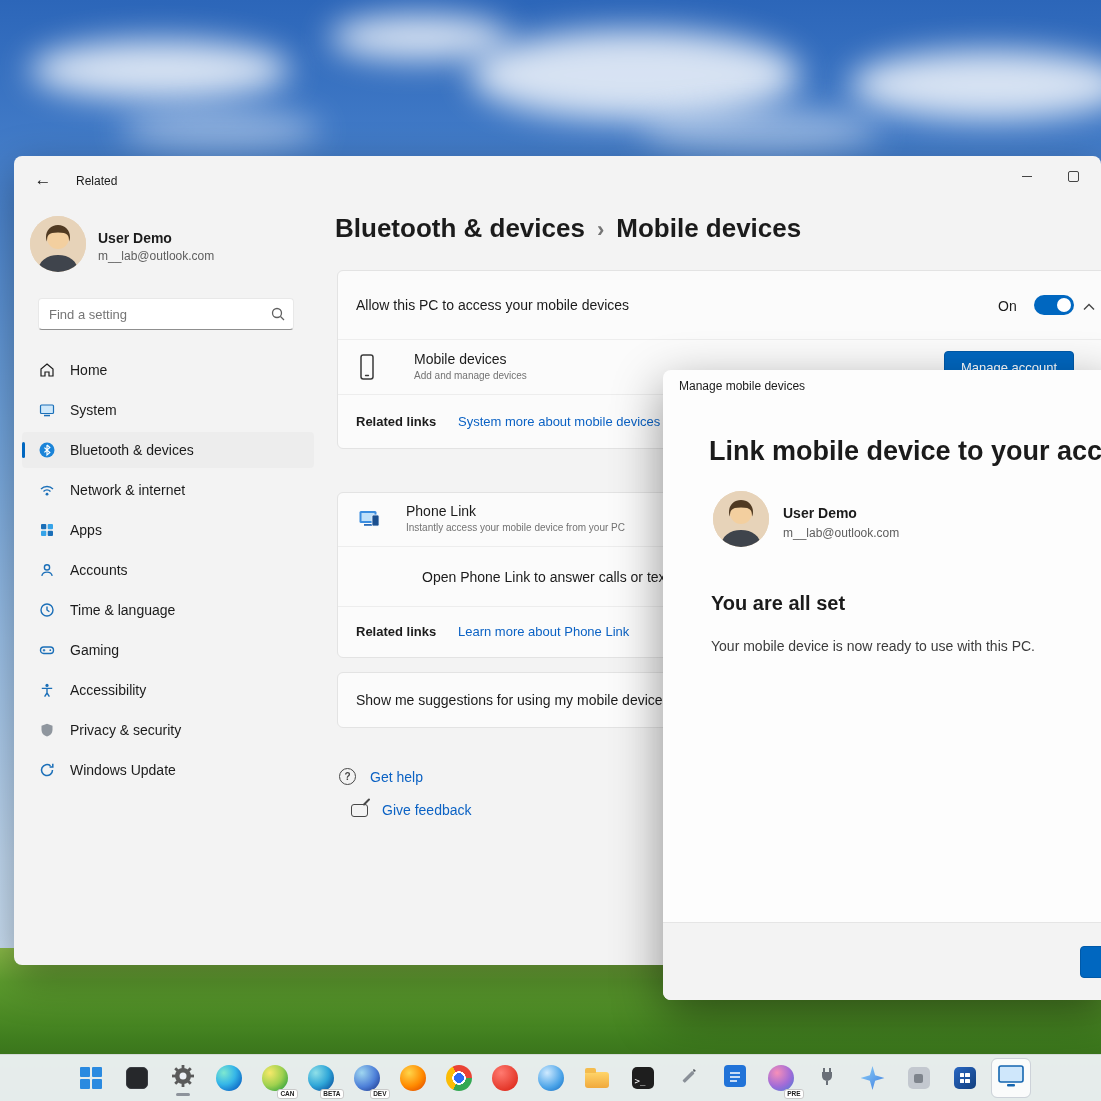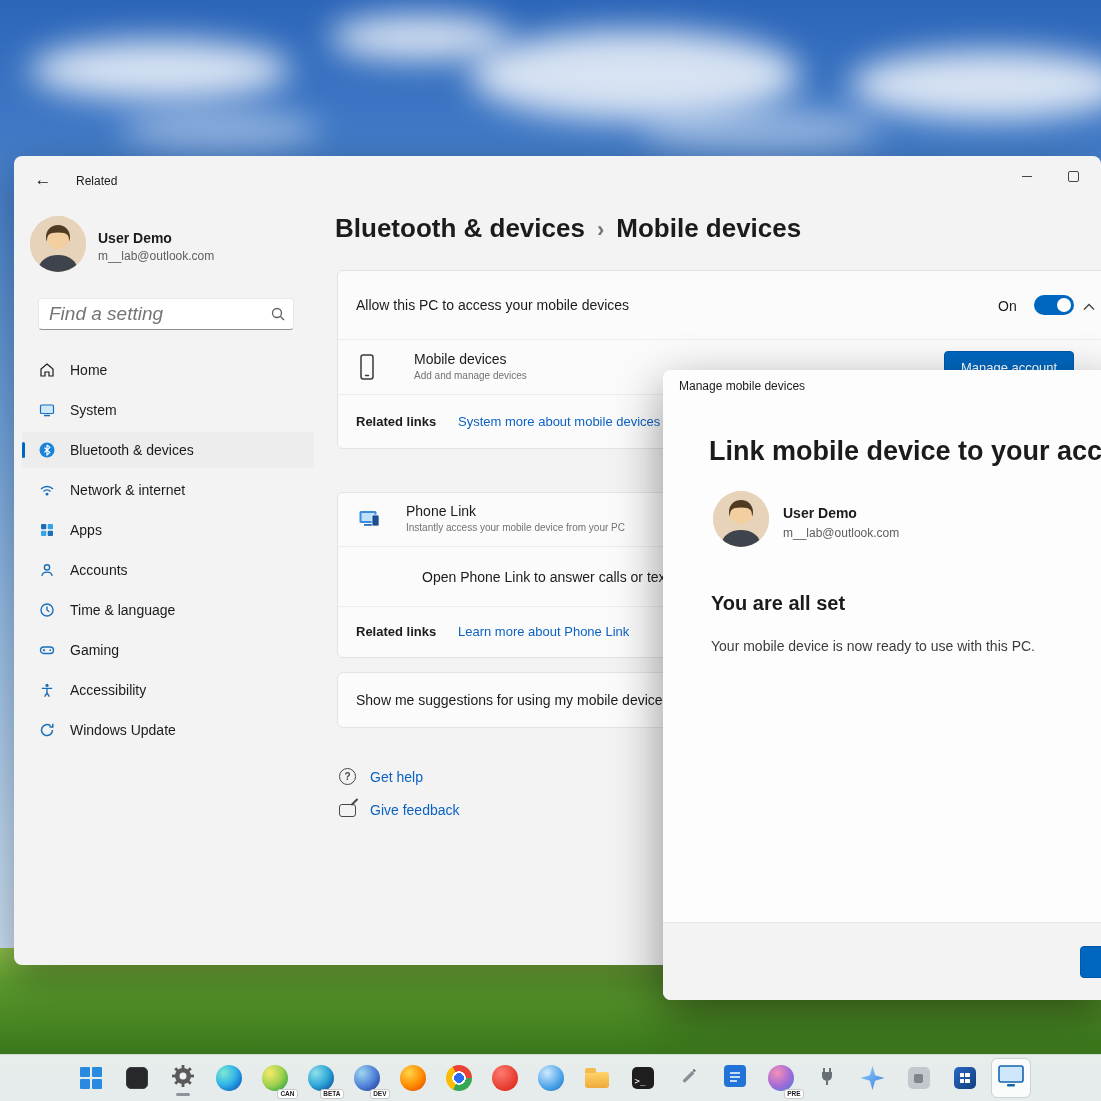--- a/index.html
+++ b/index.html
@@ -22,21 +22,21 @@
   .winctl{position:absolute;top:0;width:46px;height:40px;display:flex;align-items:center;justify-content:center;}
   .min-glyph{width:10px;height:1px;background:#444;display:block;}
   .max-glyph{width:9px;height:9px;border:1px solid #444;border-radius:2px;display:block;}
 
   
   .avatar{position:absolute;border-radius:50%;overflow:hidden;width:56px;height:56px;background:#e7d3b9;}
   .user-name{position:absolute;left:84px;top:74px;font-size:14px;font-weight:bold;}
   .user-email{position:absolute;left:84px;top:93px;font-size:12px;color:#5e5e5e;}
   .searchbox{position:absolute;left:24px;top:142px;width:256px;height:32px;}
   .searchbox input{width:100%;height:100%;box-sizing:border-box;border:1px solid #e8e8e8;border-bottom:1px solid #8f8f8f;
-      border-radius:4px;padding:0 30px 0 10px;font-size:19px;font-family:inherit;color:#333;background:#fff;outline:none;font-style:italic;}
+      border-radius:4px;padding:0 30px 0 10px;font-size:13px;font-family:inherit;color:#333;background:#fff;outline:none;}
   .search-ic{position:absolute;right:8px;top:8px;width:16px;height:16px;}
   .nav{position:absolute;left:8px;top:196px;width:292px;}
   .nav-item{position:relative;height:36px;margin-bottom:4px;border-radius:4px;display:flex;align-items:center;
       padding-left:16px;gap:14px;box-sizing:border-box;}
   .nav-item.selected{background:#ededed;}
   .nav-item.selected::before{content:"";position:absolute;left:0;top:10px;width:3px;height:16px;
       background:var(--accent,#0067c0);border-radius:2px;}
   .nav-ic{width:18px;height:18px;display:flex;align-items:center;justify-content:center;flex:0 0 18px;}
   .nav-label{font-size:14px;white-space:nowrap;}
 
@@ -242,20 +242,28 @@
             <svg viewBox="0 0 16 16" width="16" height="16">
               <circle cx="8" cy="3.4" r="1.6" fill="#1b6fb8"></circle>
               <path d="M2.8 6.4 h10.4 M8 6.4 V11 M8 11 L5.6 14.6 M8 11 L10.4 14.6" fill="none" stroke="#1b6fb8" stroke-width="1.4"></path>
             </svg>
           </span>
         <span class="nav-label">Accessibility</span>
       </div>
       <div class="nav-item">
         <span class="nav-ic">
             <svg viewBox="0 0 16 16" width="16" height="16">
+              <path d="M8 1.8 L13.5 3.8 V8 c0 3.4 -2.3 5.6 -5.5 6.6 C4.8 13.6 2.5 11.4 2.5 8 V3.8 Z" fill="#8f969e"></path>
+            </svg>
+          </span>
+        <span class="nav-label">Privacy &amp; security</span>
+      </div>
+      <div class="nav-item">
+        <span class="nav-ic">
+            <svg viewBox="0 0 16 16" width="16" height="16">
               <path d="M13.5 8 a5.5 5.5 0 1 1 -2 -4.2" fill="none" stroke="#1b6fb8" stroke-width="1.5"></path>
               <path d="M13.8 1.8 v3.2 h-3.2" fill="none" stroke="#1b6fb8" stroke-width="1.5"></path>
             </svg>
           </span>
         <span class="nav-label">Windows Update</span>
       </div>
     </div>
   </div>
 
   <div>
@@ -318,21 +326,21 @@
     </div>
 
     <div class="card" style="top:516px;height:56px;display:flex;align-items:center;padding-left:18px;">
       <span class="lbl14">Show me suggestions for using my mobile device</span>
     </div>
 
     <div class="help-row" style="top:612px;">
       <span class="q-circle">?</span>
       <span class="link">Get help</span>
     </div>
-    <div class="help-row" style="top:646px;">
+    <div class="help-row" style="top:646px;margin-left:12px;">
       <span class="fb-icon"></span>
       <span class="link">Give feedback</span>
     </div>
   </div>
 </div>
 
 <div class="dialog">
   <div class="dlg-title">Manage mobile devices</div>
   <div class="dlg-heading">Link mobile device to your account</div>
   <div class="avatar" style="left:50px;top:121px;">

